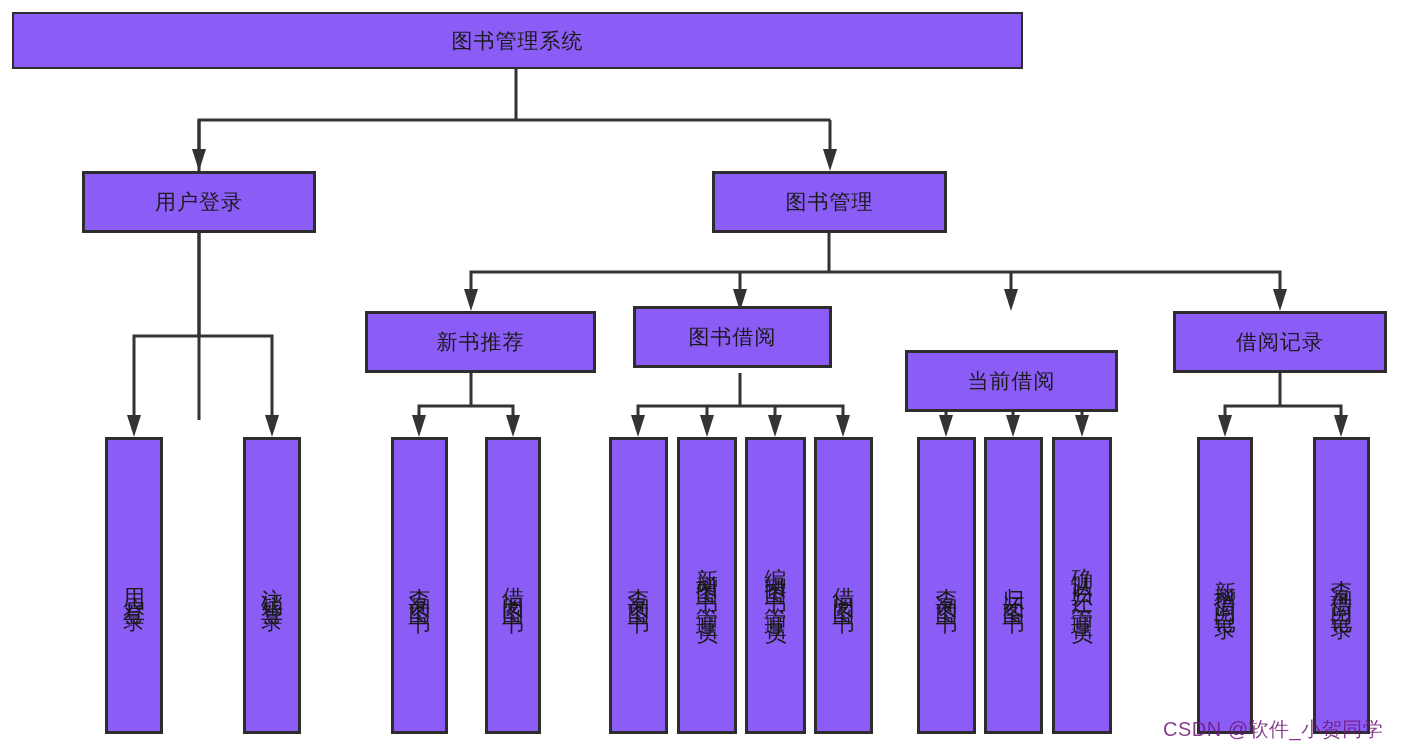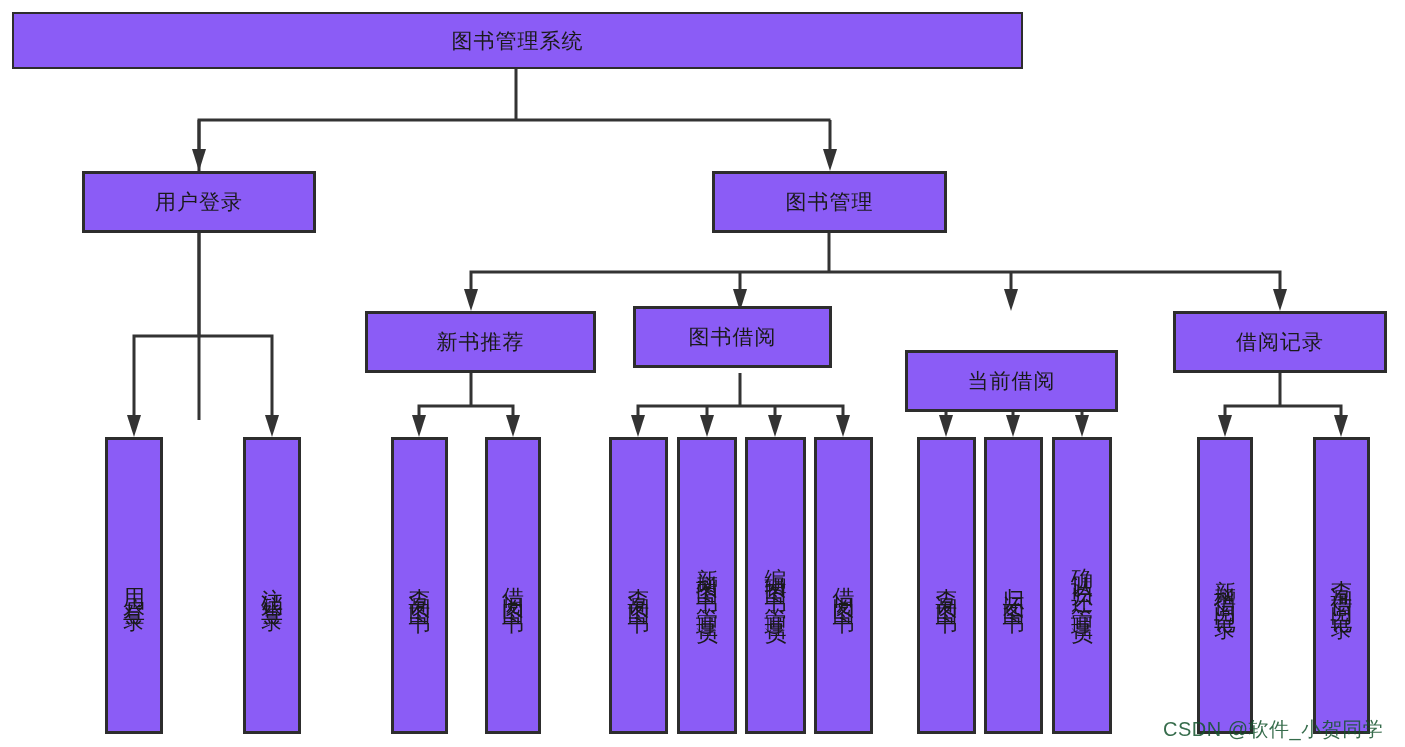--- a/index.html
+++ b/index.html
@@ -40,21 +40,21 @@
     letter-spacing: 8px;
     line-height: 1;
     white-space: nowrap;
   }
   .watermark {
     position: absolute;
     left: 1163px;
     top: 716px;
     z-index: 3;
     font-size: 20px;
-    color: #14532d;
+    color: #701a75;
     opacity: 0.85;
     white-space: nowrap;
     letter-spacing: 0.5px;
   }
 </style>
 </head>
 <body>
 
 <div id="canvas">
 

